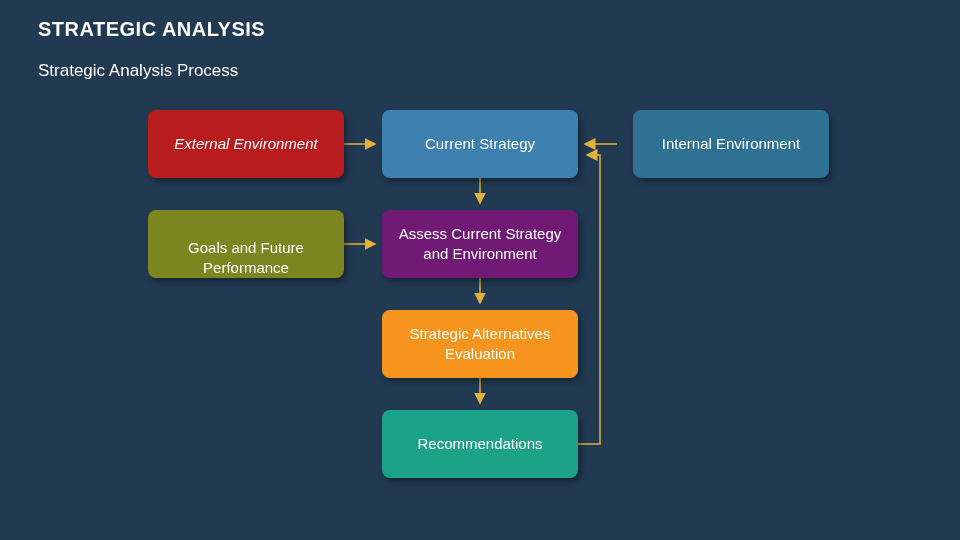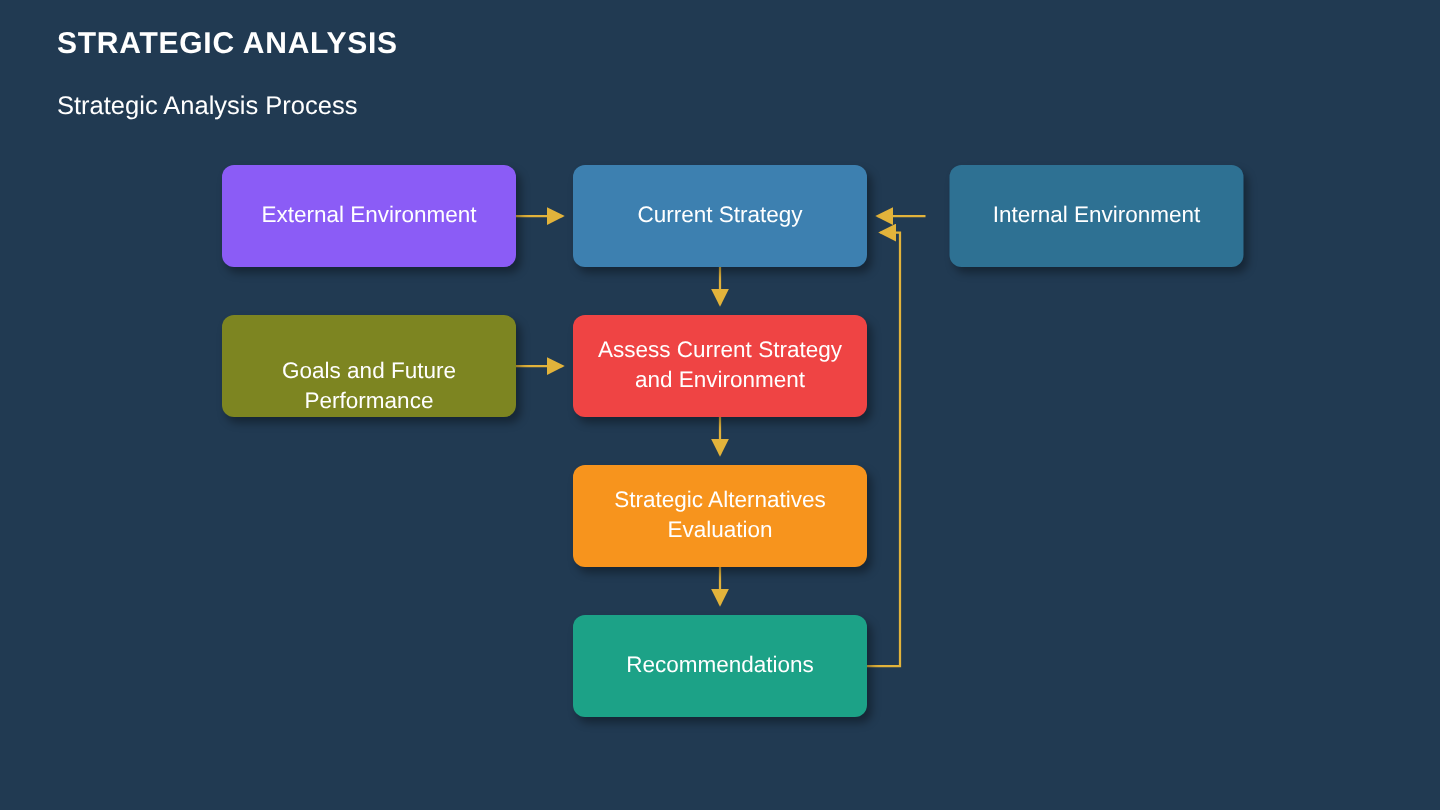--- a/index.html
+++ b/index.html
@@ -37,25 +37,25 @@
     align-items: center;
     justify-content: center;
     text-align: center;
     color: #FFFFFF;
     font-size: 15px;
     line-height: 1.35;
     padding: 0 16px;
     box-sizing: border-box;
     box-shadow: 3px 4px 6px rgba(0,0,0,0.35);
   }
-  .box-external      { left: 148px; top: 110px; background: #8b5cf6; }
+  .box-external      { left: 148px; top: 110px; background: #b91c1c; font-style: italic; }
   .box-current       { left: 382px; top: 110px; background: #3D80B0; text-align: center; }
   .box-internal      { left: 617px; top: 110px; background: #2E7193; margin-left: 16px; }
   .box-goals         { left: 148px; top: 210px; background: #7D8521; align-items: flex-end; }
-  .box-assess        { left: 382px; top: 210px; background: #ef4444; }
+  .box-assess        { left: 382px; top: 210px; background: #701a75; }
   .box-alternatives  { left: 382px; top: 310px; background: #F7941D; justify-content: center; }
   .box-recommend     { left: 382px; top: 410px; background: #1CA287; text-align: right; }
   .arrow-layer {
     position: absolute;
     left: 0; top: 0;
     width: 960px;
     height: 540px;
     pointer-events: none;
   }
 </style>

